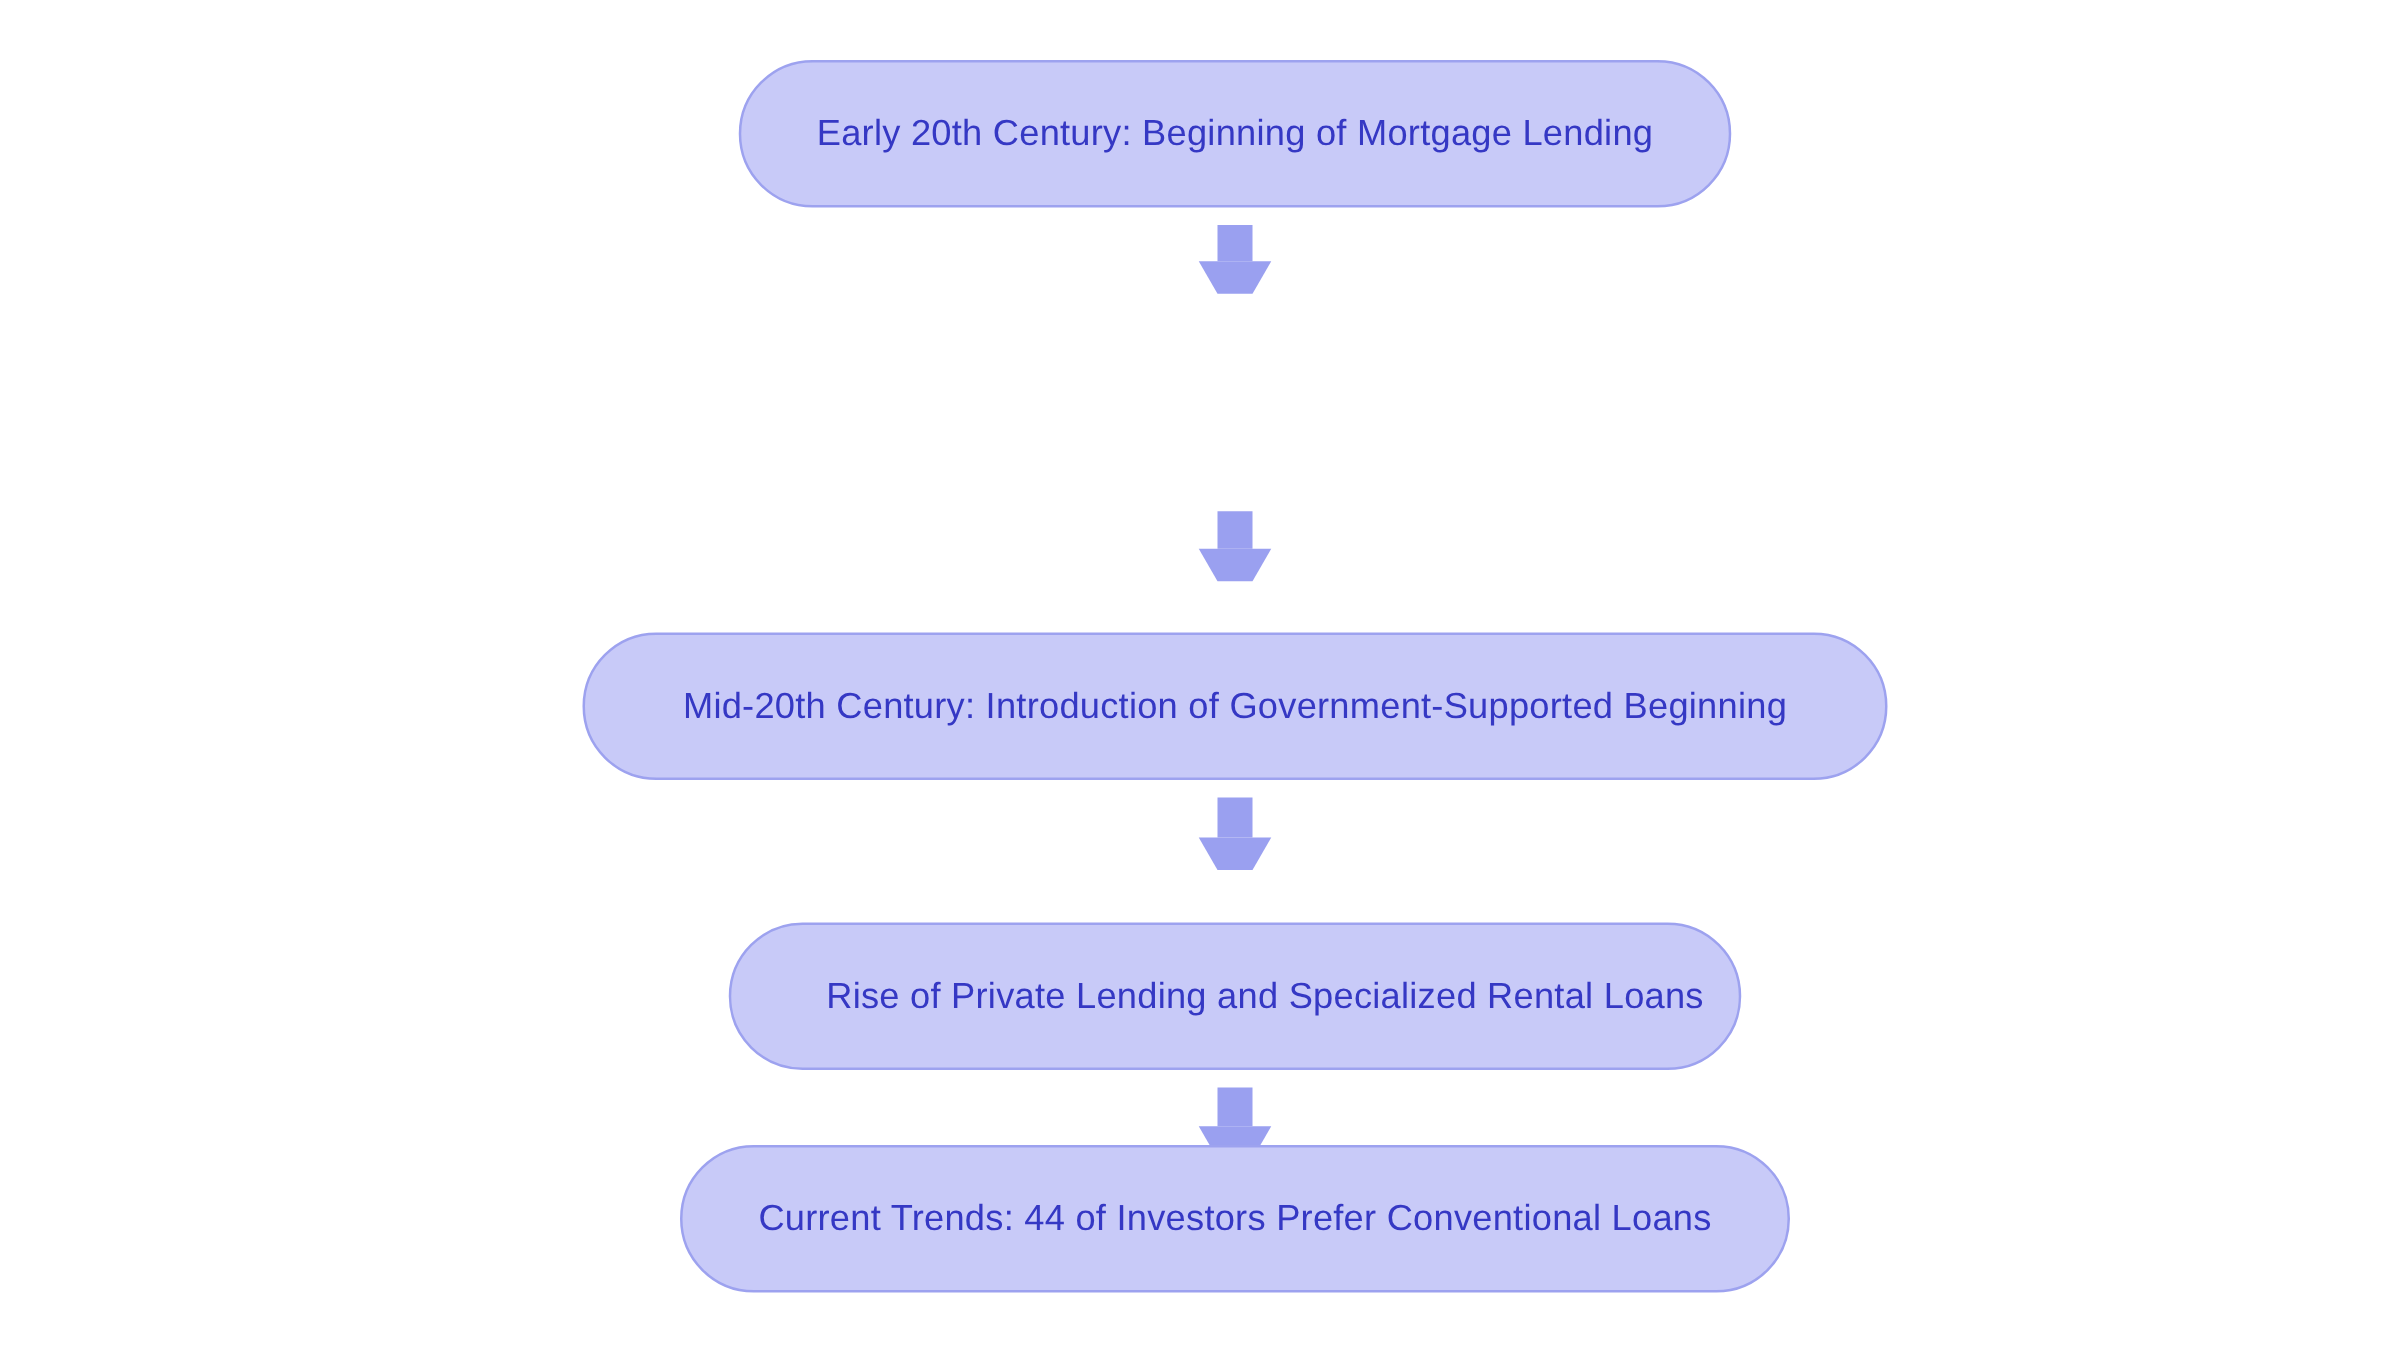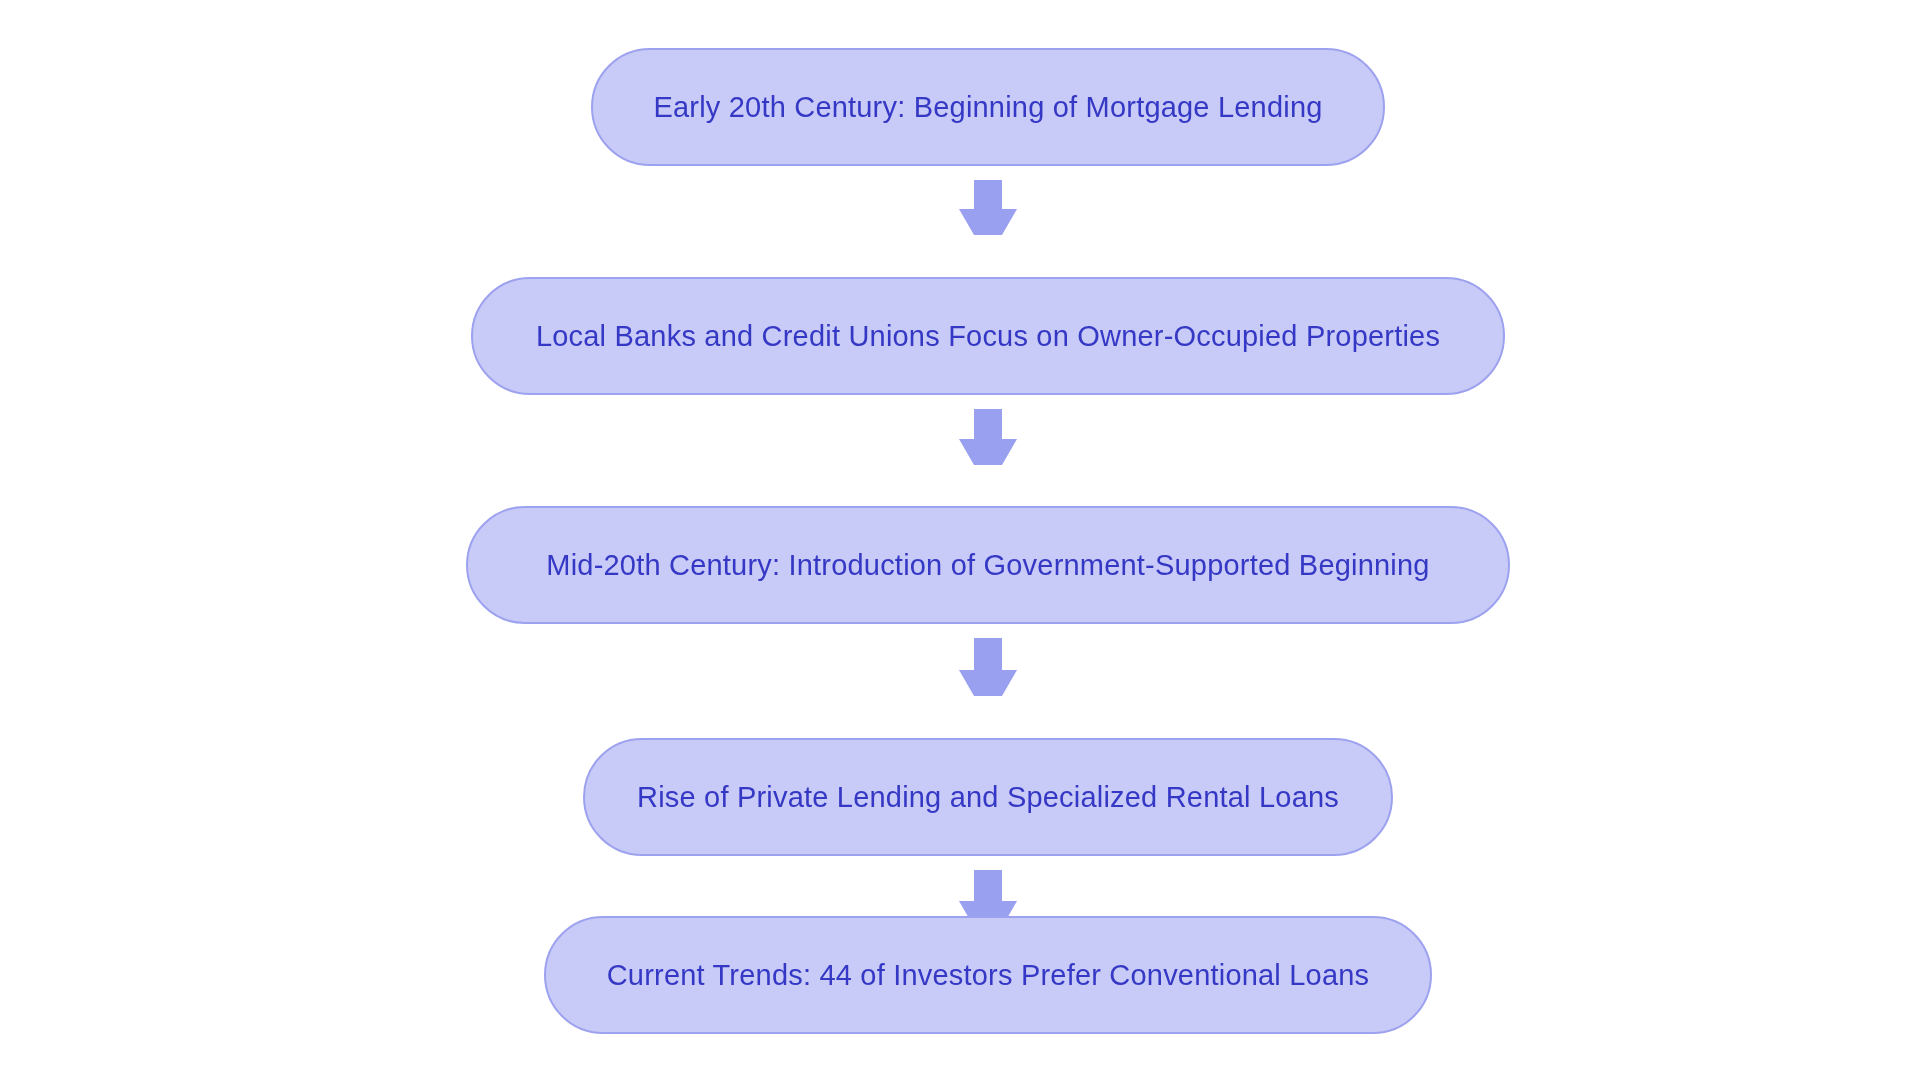--- a/index.html
+++ b/index.html
@@ -35,21 +35,21 @@
     text-align: center;
     color: var(--text-color);
     font-size: 29px;
     font-weight: 500;
     letter-spacing: 0.2px;
     line-height: 1.2;
   }
   .node-1 { left: 563px; top: 20px;  width: 794px;  }
   .node-2 { left: 443px; top: 249px; width: 1034px; }
   .node-3 { left: 438px; top: 478px; width: 1044px; }
-  .node-4 { left: 555px; top: 710px; width: 810px;  }
+  .node-4 { left: 555px; top: 710px; width: 810px; justify-content: flex-end;  }
   .node-5 { left: 516px; top: 888px; width: 888px;  }
 
   .flow-arrow {
     position: absolute;
     left: 945px;           
     width: 30px;
     display: flex;
     flex-direction: column;
     align-items: center;
   }
@@ -77,23 +77,20 @@
 
   <div class="flow-node node-1">
     <span>Early 20th Century: Beginning of Mortgage Lending</span>
   </div>
 
   <div class="flow-arrow arrow-1">
     <div class="shaft"></div>
     <div class="head"></div>
   </div>
 
-  <div class="flow-node node-2">
-    <span>Local Banks and Credit Unions Focus on Owner-Occupied Properties</span>
-  </div>
 
   <div class="flow-arrow arrow-2">
     <div class="shaft"></div>
     <div class="head"></div>
   </div>
 
   <div class="flow-node node-3">
     <span>Mid-20th Century: Introduction of Government-Supported Beginning</span>
   </div>
 

